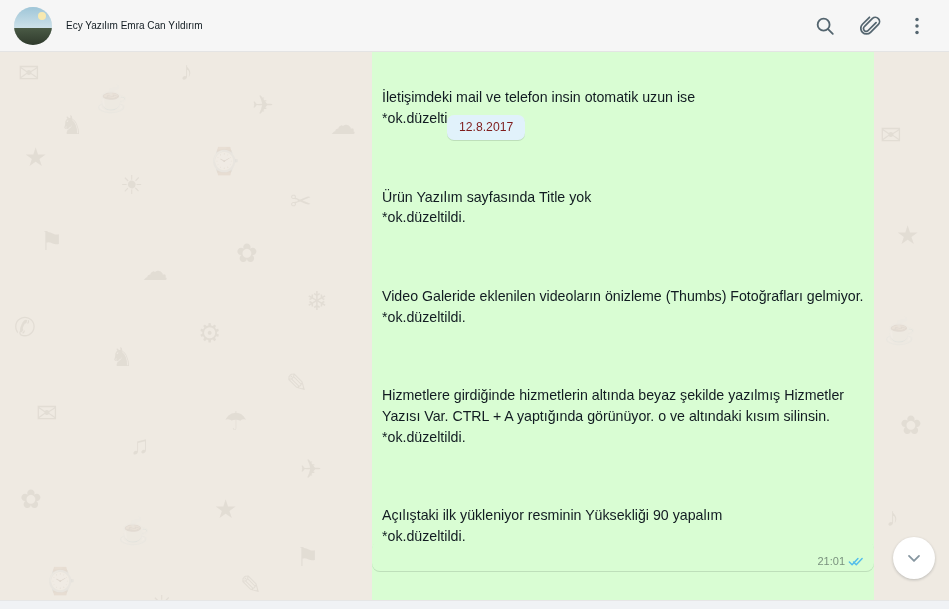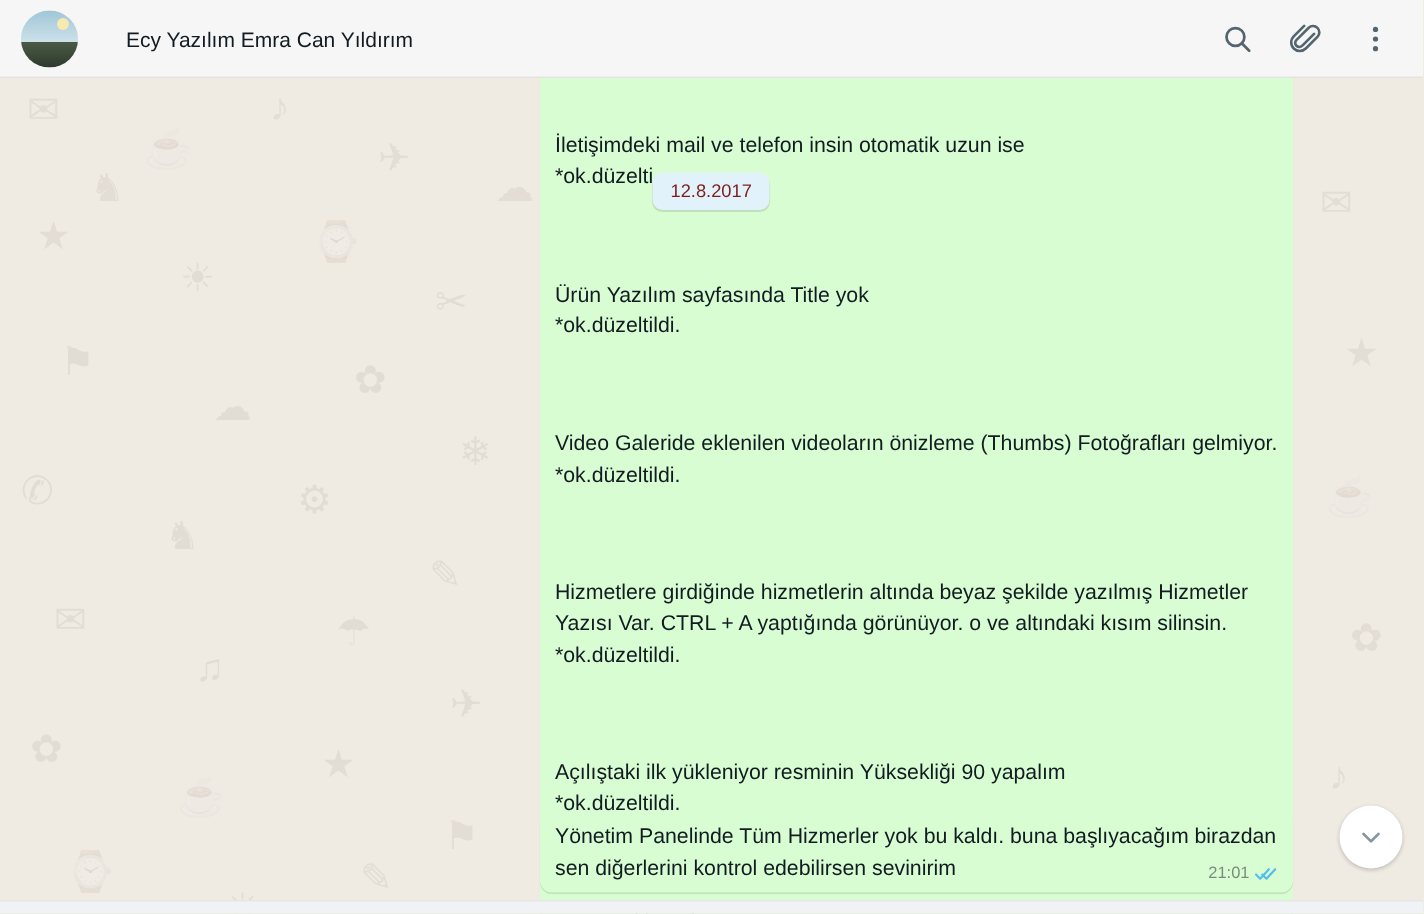--- a/index.html
+++ b/index.html
@@ -43,22 +43,22 @@
   }
   .avatar .ground {
     position: absolute; left: 0; bottom: 0; width: 100%; height: 44%;
     background: linear-gradient(#4a5a45, #2f3a2c);
   }
   .avatar .sun {
     position: absolute; right: 6px; top: 5px; width: 8px; height: 8px;
     border-radius: 50%; background: #f7e9b0;
   }
   .chat-title {
-    margin-left: 32px;
-    font-size: 14px;
+    margin-left: 14px;
+    font-size: 10px;
     color: #111b21;
     white-space: nowrap;
   }
   .header-actions {
     margin-left: auto;
     display: flex;
     align-items: center;
     gap: 22px;
     padding-right: 6px;
   }
@@ -90,20 +90,21 @@
     color: #6b6257;
     line-height: 1;
     user-select: none;
   }
 
   
   .messages {
     position: absolute;
     inset: 0;
     padding: 0 14px;
+    margin-left: 12px;
   }
 
   .bubble {
     position: relative;
     max-width: 520px;
     border-radius: 8px;
     padding: 7px 9px 7px 10px;
     font-size: 14.2px;
     line-height: 1.35;
     color: #111b21;
@@ -284,22 +285,20 @@
           <p class="para">Logo Yüklenmiyor
 *ok.düzeltildi.</p>
           
           
         </div>
       </div>
 
       <div class="date-pill">12.8.2017</div>
 
       <div class="bubble2">
-        <span>Yönetim Panelinde Tüm Hizmerler yok
-bu kaldı. buna başlıyacağım birazdan sen diğerlerini kontrol edebilirsen sevinirim</span>
         <span class="meta">
           <span>21:01</span>
           <span class="ticks">
             <svg width="16" height="11" viewBox="0 0 18 12" fill="none" stroke="currentColor" stroke-width="1.6" stroke-linecap="round" stroke-linejoin="round">
               <path d="M1.5 6.6 4.6 9.7 11.2 2.6"></path>
               <path d="M6.2 6.6 9.3 9.7 15.9 2.6"></path>
             </svg>
           </span>
         </span>
       </div>

